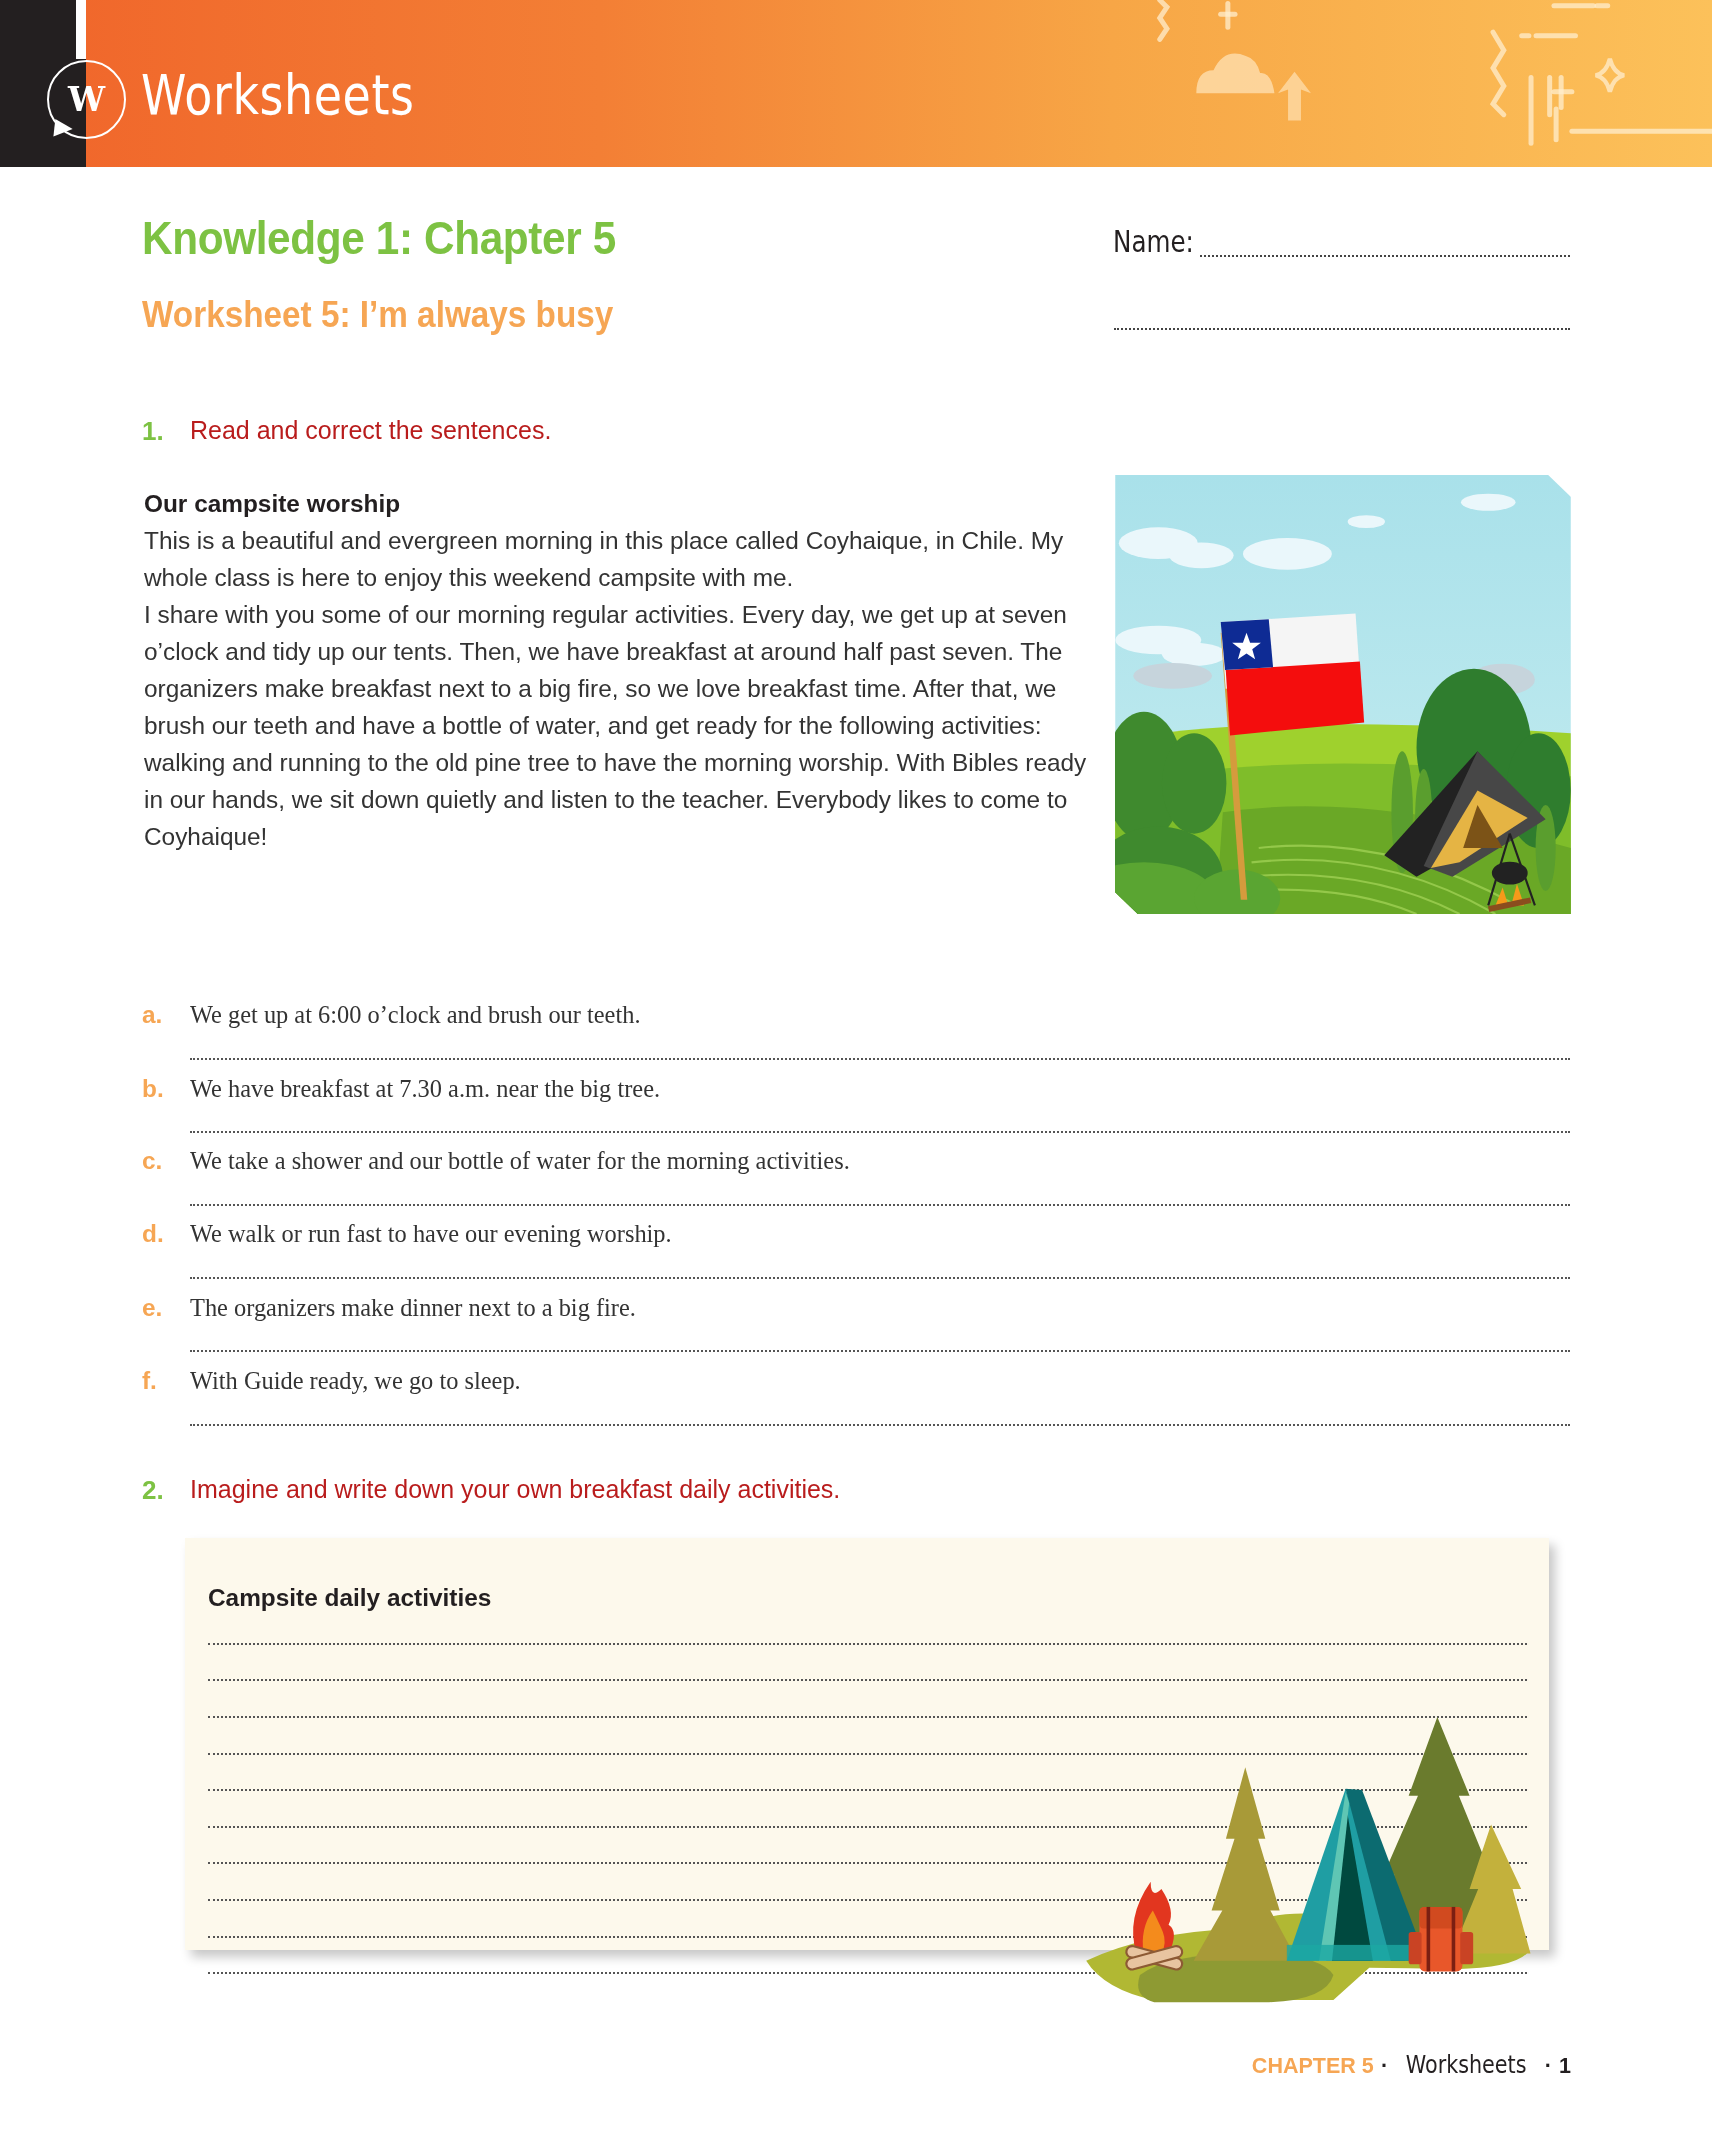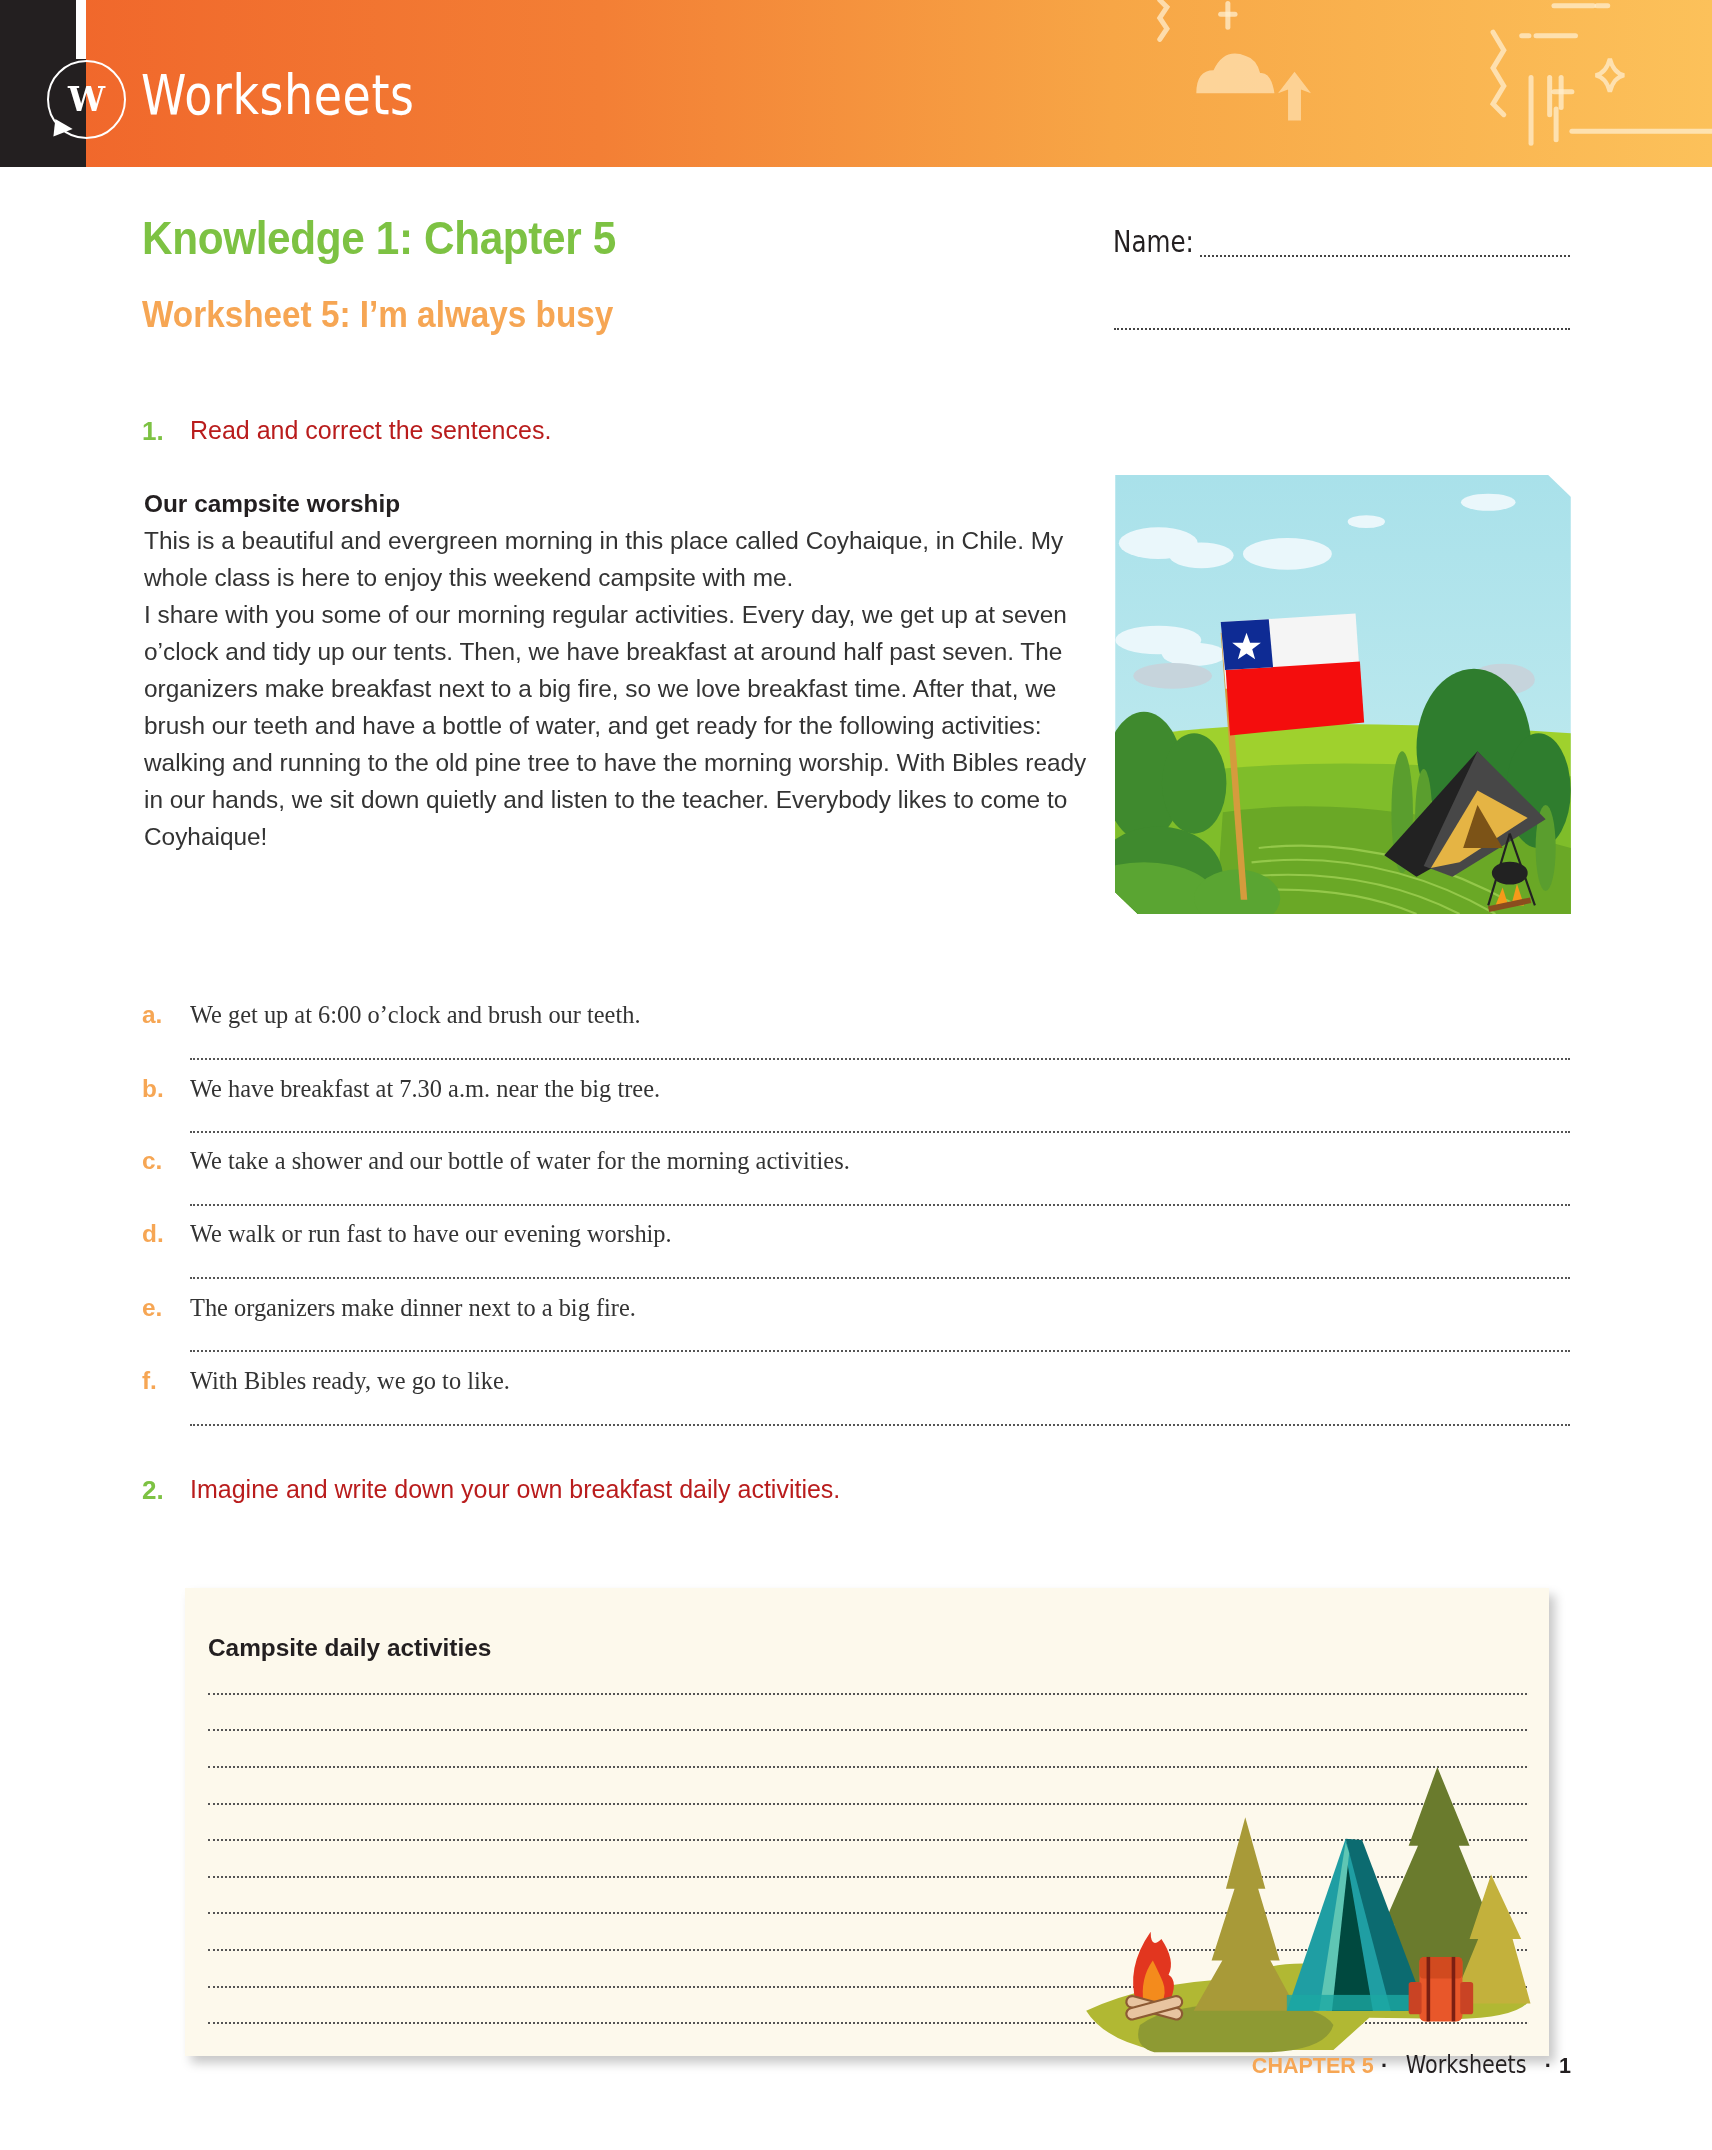--- a/index.html
+++ b/index.html
@@ -32,21 +32,21 @@
   .story { position: absolute; left: 144px; top: 522px; width: 948px; font-size: 24.4px; line-height: 37px; color: #333; }
   .story p { margin: 0; }
 
   .photo { position: absolute; left: 1115px; top: 475px; width: 456px; height: 439px; overflow: hidden;
     clip-path: polygon(0 0, 95% 0, 100% 5%, 100% 100%, 5% 100%, 0 95%); }
 
   .item-letter { position: absolute; left: 142px; font-size: 24.4px; font-weight: bold; color: #f6a654; }
   .item-text { position: absolute; left: 190px; font-size: 24.4px; color: #333; font-family: Liberation Serif, serif; }
   .answer-line { position: absolute; left: 190px; width: 1380px; border-bottom: 2.2px dotted #555; }
 
-  .box { position: absolute; left: 185px; top: 1588px; width: 1364px; height: 468px; background: #fdf9ec;
+  .box { position: absolute; left: 185px; top: 1538px; width: 1364px; height: 412px; background: #fdf9ec;
     box-shadow: 5.7px 7.2px 10px rgba(0,0,0,0.22); }
   .box-title { position: absolute; left: 23px; top: 46px; font-size: 24.4px; font-weight: bold; color: #231f20; }
   .box-line { position: absolute; left: 23px; width: 1319px; border-bottom: 2.2px dotted #555; }
 
   .footer { position: absolute; right: 141px; top: 2050px; font-size: 21.5px; display: flex; align-items: baseline; gap: 7.2px; }
   .footer .ch { color: #f6a654; font-weight: bold; margin-left: 35px; }
   .footer .ws { font-family: "DejaVu Sans", sans-serif; font-size: 24.4px; color: #231f20; transform: scaleX(0.85); }
   .footer .pg { font-weight: bold; color: #231f20; }
   .footer .dot { color: #231f20; font-weight: bold; }
 </style>
@@ -193,21 +193,21 @@
 
 <div class="item-letter" style="top:1220px">d.</div>
 <div class="item-text" style="top:1220px">We walk or run fast to have our evening worship.</div>
 <div class="answer-line" style="top:1277px"></div>
 
 <div class="item-letter" style="top:1294px">e.</div>
 <div class="item-text" style="top:1294px">The organizers make dinner next to a big fire.</div>
 <div class="answer-line" style="top:1350px"></div>
 
 <div class="item-letter" style="top:1367px">f.</div>
-<div class="item-text" style="top:1367px">With Bibles ready, we go to like.</div>
+<div class="item-text" style="top:1367px">With Guide ready, we go to sleep.</div>
 <div class="answer-line" style="top:1424px"></div>
 
 <div class="q-num" style="left:142px;top:1475px">2.</div>
 <div class="q-text" style="left:190px;top:1475px">Imagine and write down your own breakfast daily activities.</div>
 
 <div class="box">
   <div class="box-title">Campsite daily activities</div>
   <div class="box-line" style="top:105px"></div>
   <div class="box-line" style="top:141px"></div>
   <div class="box-line" style="top:178px"></div>

